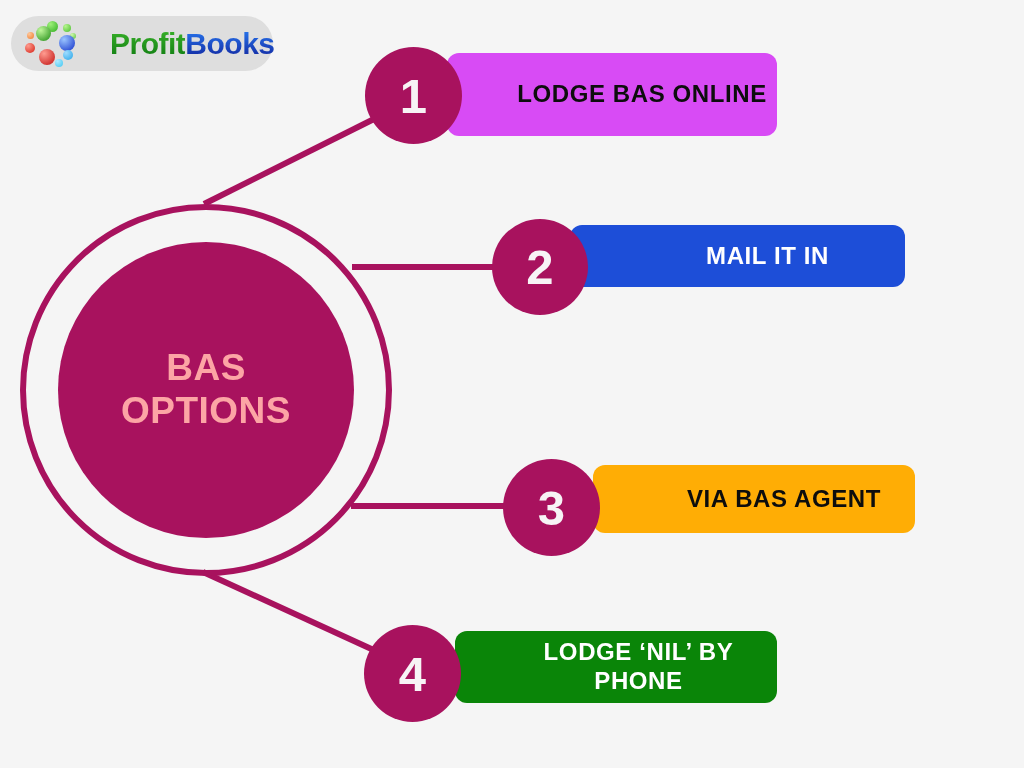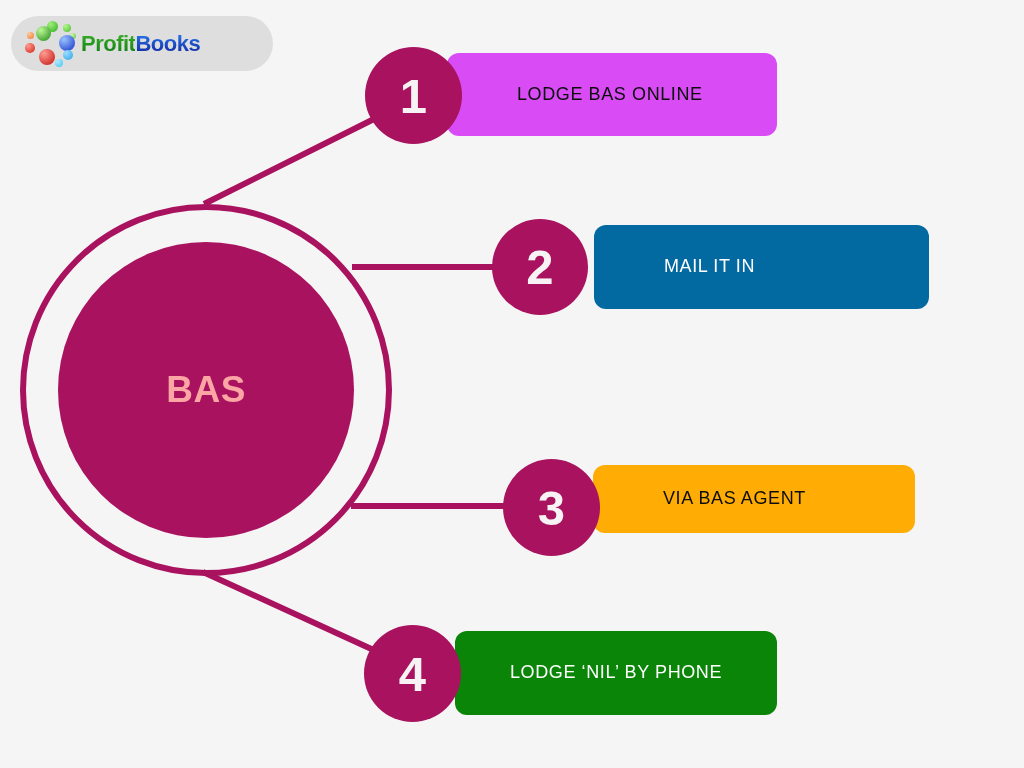--- a/index.html
+++ b/index.html
@@ -40,25 +40,26 @@
     height: 46px;
     flex: 0 0 52px;
     margin-right: 4px;
   }
   .logo-mark span {
     position: absolute;
     border-radius: 50%;
     display: block;
   }
   .logo-text {
-    font-size: 22px;
+    font-size: 30px;
     font-weight: 700;
     letter-spacing: -0.5px;
     white-space: nowrap;
     line-height: 1;
+    margin-left: 29px;
   }
   .logo-text .seg-profit {
     background: linear-gradient(180deg, #3bb52a 0%, #0f7a12 100%);
     -webkit-background-clip: text;
     background-clip: text;
     color: transparent;
   }
   .logo-text .seg-books {
     background: linear-gradient(180deg, #2a7ef5 0%, #11239c 100%);
     -webkit-background-clip: text;
@@ -110,27 +111,27 @@
     pointer-events: none;
   }
   .opt-box {
     position: absolute;
     border-radius: 12px;
     display: flex;
     align-items: center;
     box-sizing: border-box;
   }
   .opt-box .opt-label {
-    font-size: 18px;
-    font-weight: 400;
+    font-size: 24px;
+    font-weight: 700;
     letter-spacing: 0.6px;
     line-height: 1.2;
     text-transform: uppercase;
     width: 100%;
-    text-align: left;
+    text-align: center;
     padding: 0 10px 0 70px;
     box-sizing: border-box;
   }
   .opt-badge {
     position: absolute;
     background: #a8125e;
     border-radius: 50%;
     display: flex;
     align-items: center;
     justify-content: center;
@@ -138,31 +139,31 @@
     font-weight: 700;
     z-index: 3;
   }
 
   
   #opt1-box  { left: 447px; top: 53px;  width: 330px; height: 83px; background: #d84bf5; }
   #opt1-box .opt-label { color: #0d0d0d; }
   #opt1-badge{ left: 365px; top: 47px;  width: 97px;  height: 97px; font-size: 49px; }
 
   
-  #opt2-box  { left: 594px; top: 225px; width: 335px; height: 84px; background: #0369a1; }
+  #opt2-box  { left: 570px; top: 225px; width: 335px; height: 62px; background: #1d4ed8; }
   #opt2-box .opt-label { color: #ffffff; }
   #opt2-badge{ left: 492px; top: 219px; width: 96px;  height: 96px; font-size: 49px; }
 
   
   #opt3-box  { left: 593px; top: 465px; width: 322px; height: 68px; background: #ffad05; }
   #opt3-box .opt-label { color: #0d0d0d; }
   #opt3-badge{ left: 503px; top: 459px; width: 97px;  height: 97px; font-size: 49px; }
 
   
-  #opt4-box  { left: 455px; top: 631px; width: 322px; height: 84px; background: #0a8508; }
+  #opt4-box  { left: 455px; top: 631px; width: 322px; height: 72px; background: #0a8508; }
   #opt4-box .opt-label { color: #ffffff; padding: 0 10px 0 55px; }
   #opt4-badge{ left: 364px; top: 625px; width: 97px;  height: 97px; font-size: 49px; }
 </style>
 </head>
 <body>
 
 <div id="canvas">
 
   <div class="logo-pill">
     <div class="logo-mark">
@@ -184,20 +185,21 @@
     <line x1="204" y1="204" x2="378" y2="117" stroke="#a8125e" stroke-width="6"></line>
     <line x1="352" y1="267" x2="500" y2="267" stroke="#a8125e" stroke-width="6"></line>
     <line x1="351" y1="506" x2="512" y2="506" stroke="#a8125e" stroke-width="6"></line>
     <line x1="203" y1="572" x2="378" y2="652" stroke="#a8125e" stroke-width="6"></line>
   </svg>
 
   <div class="hub-ring"></div>
   <div class="hub-core">
     <div class="hub-label">
       <div>BAS</div>
+      <div>OPTIONS</div>
     </div>
   </div>
 
   <div class="opt-box" id="opt1-box">
     <div class="opt-label">LODGE BAS ONLINE</div>
   </div>
   <div class="opt-badge" id="opt1-badge">
     <span>1</span>
   </div>
 

